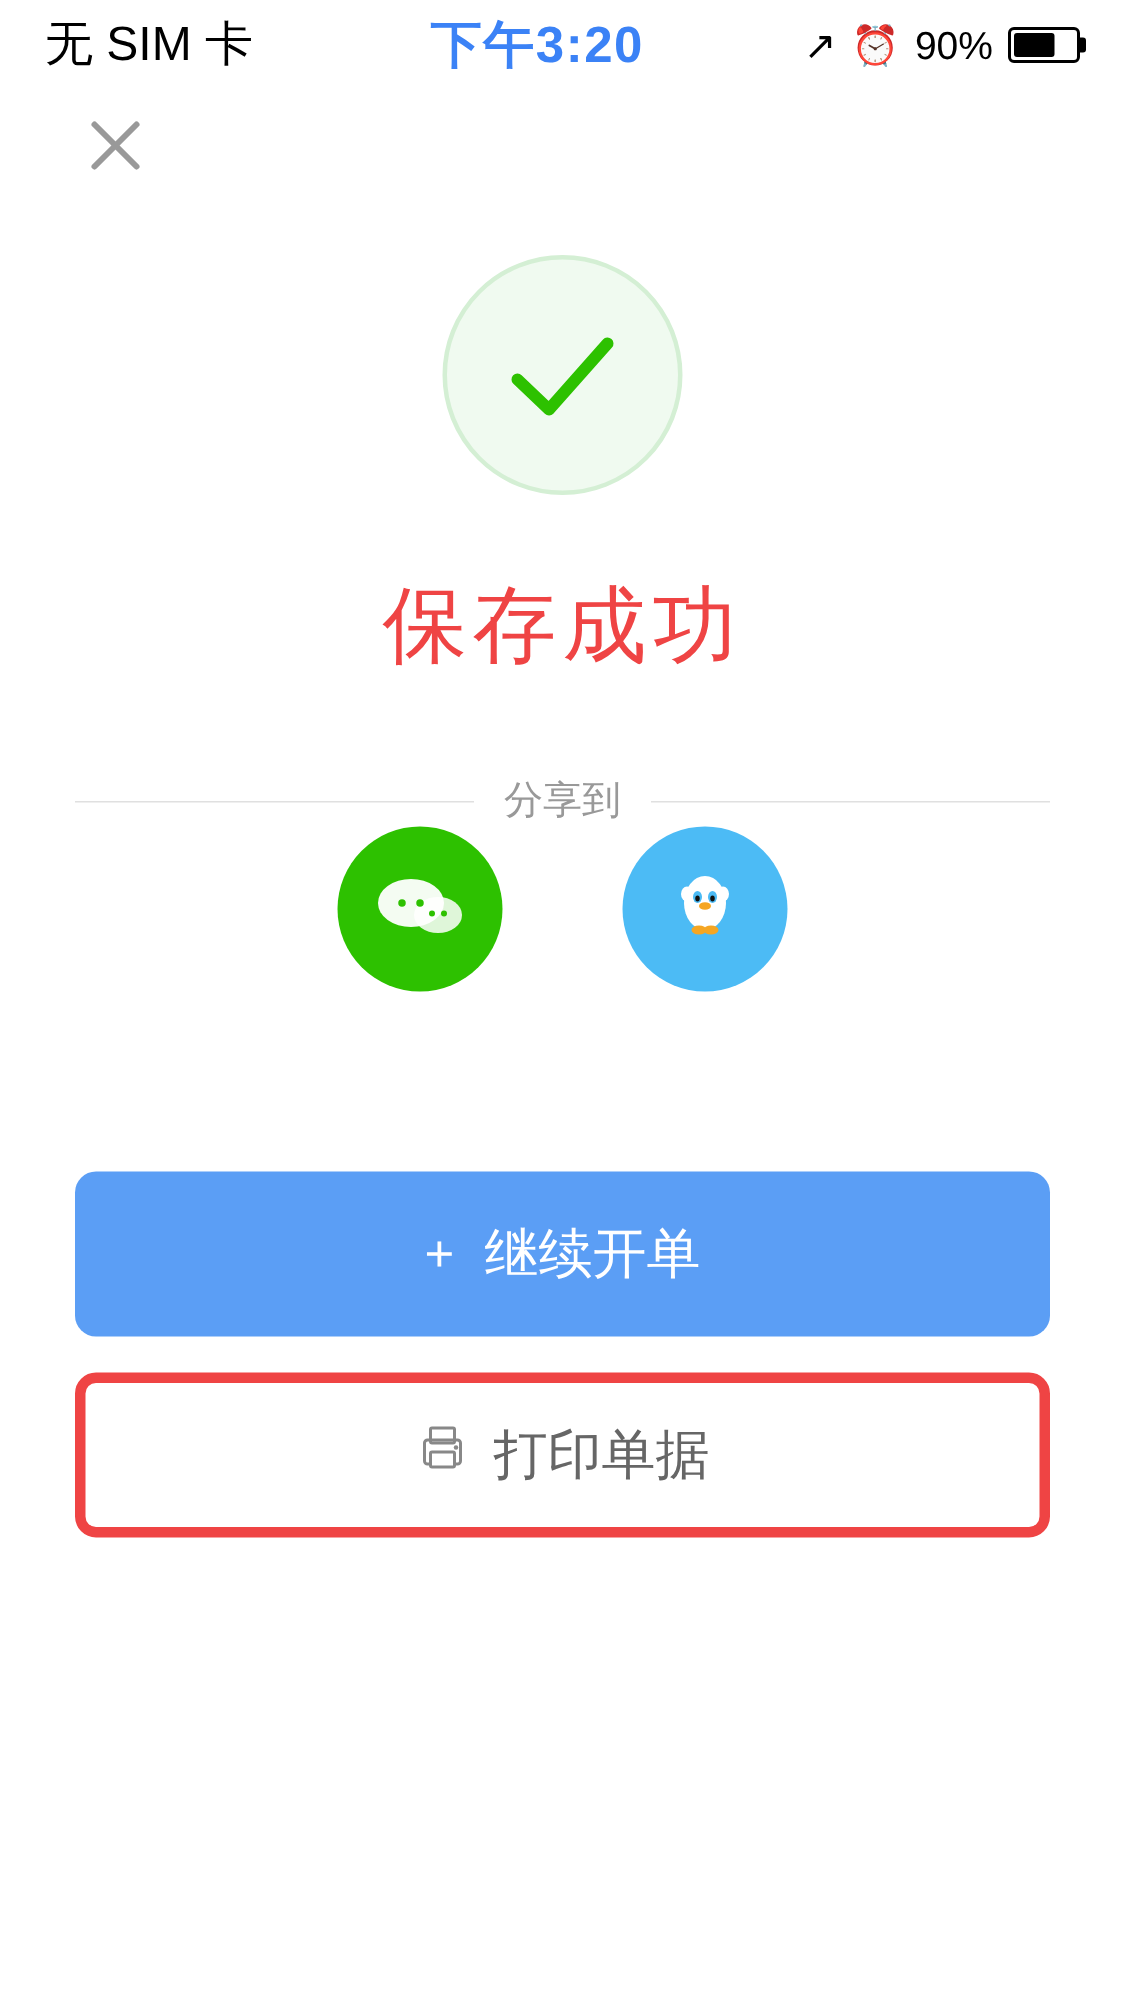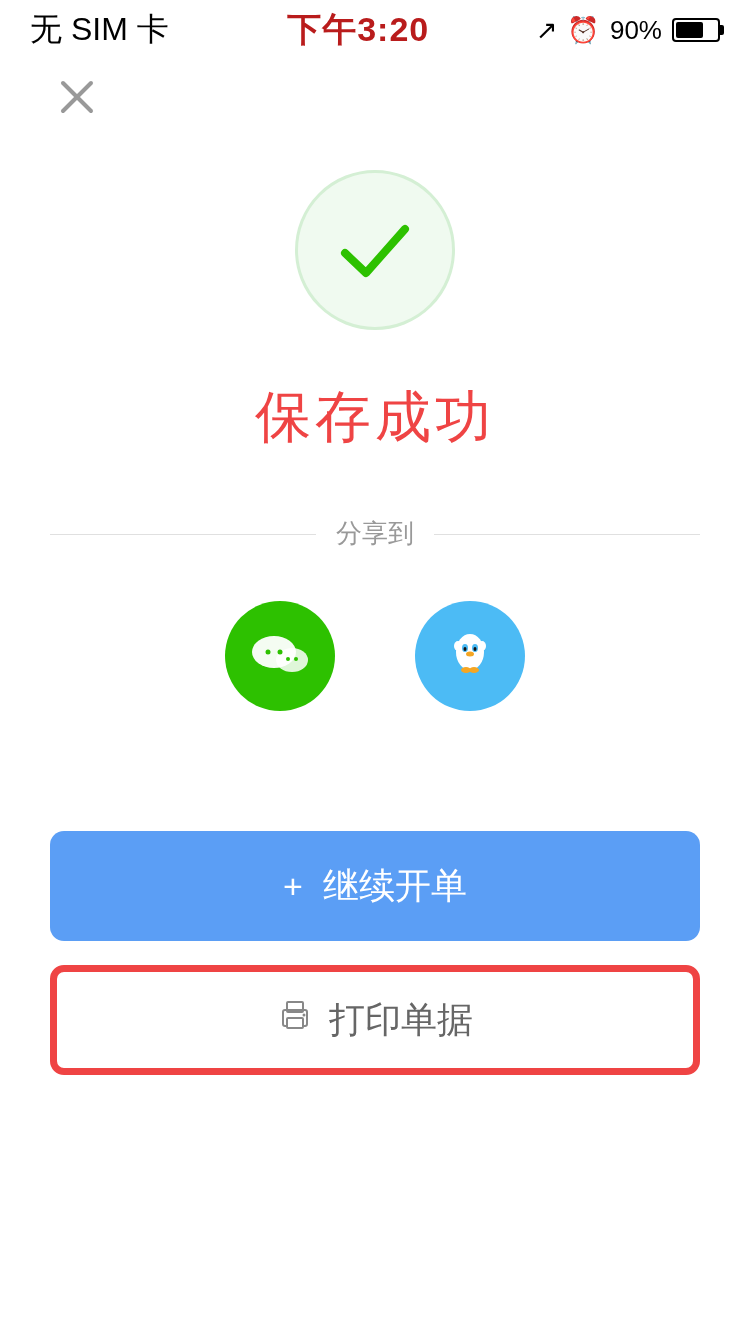--- a/index.html
+++ b/index.html
@@ -28,21 +28,21 @@
       display: flex;
       align-items: center;
       gap: 12px;
       font-size: 32px;
       color: #000;
       font-weight: 500;
     }
     .status-center {
       font-size: 34px;
       font-weight: 600;
-      color: #b91c1c;
+      color: #3b82f6;
       letter-spacing: 1px;
     }
     .status-right {
       display: flex;
       align-items: center;
       gap: 10px;
       font-size: 26px;
       color: #000;
       font-weight: 500;
     }
@@ -133,21 +133,20 @@
     
     .share-section {
       width: 100%;
       padding: 0 50px;
       margin-bottom: 40px;
     }
     .share-divider {
       position: relative;
       display: flex;
       justify-content: center;
-      margin-bottom: 50px;
     }
     .share-divider::before {
       content: '';
       position: absolute;
       left: 0;
       right: 0;
       top: 50%;
       height: 1px;
       background: #e0e0e0;
     }

